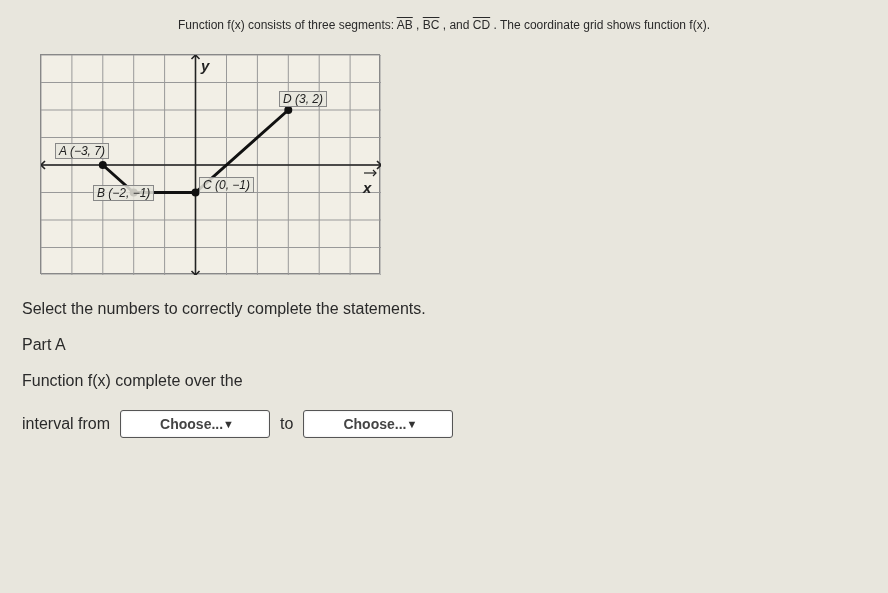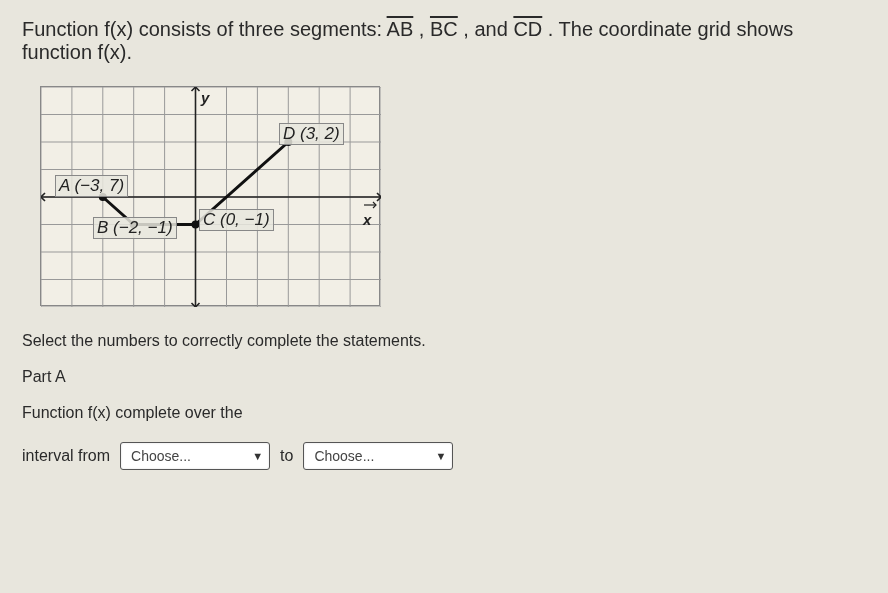--- a/index.html
+++ b/index.html
@@ -7,41 +7,42 @@
     margin: 0;
     padding: 18px 22px;
     font-family: Arial, Helvetica, sans-serif;
     background: #e8e6dd;
     width: 888px;
     height: 593px;
     color: #2a2a2a;
     font-size: 16px;
   }
   .intro-line {
-    font-size: 20px;
+    font-size: 12px;
     margin: 0 0 22px 0;
+    text-align: center;
   }
   .overline {
     text-decoration: overline;
     white-space: pre;
   }
   .graph-box {
     width: 340px;
     height: 220px;
     margin: 0 0 26px 18px;
     position: relative;
     border: 1px solid #888;
     background: #f2efe6;
   }
   .graph-box svg { display:block; }
   .point-label-box {
     position: absolute;
     background: rgba(232,230,221,0.85);
     border: 1px solid #888;
-    font-size: 17px;
+    font-size: 12px;
     padding: 0 3px;
     font-style: italic;
     color: #222;
     white-space: nowrap;
   }
   .axis-label {
     position: absolute;
     font-style: italic;
     font-size: 15px;
     font-weight: bold;
@@ -59,31 +60,32 @@
   }
   .answer-row {
     display: flex;
     align-items: center;
     gap: 10px;
     margin-top: 20px;
   }
   .dropdown {
     display: inline-flex;
     align-items: center;
-    justify-content: space-between;
+    justify-content: center;
     border: 1px solid #555;
     background: #fff;
     color: #444;
     min-width: 150px;
     height: 28px;
     padding: 0 6px 0 10px;
     border-radius: 3px;
     font-size: 14px;
     cursor: pointer;
     box-shadow: inset 0 0 2px rgba(0,0,0,0.15);
+    font-weight: bold;
   }
   .dropdown .chev {
     font-size: 11px;
     color: #333;
   }
 </style>
 </head>
 <body>
 
 <p class="intro-line">

